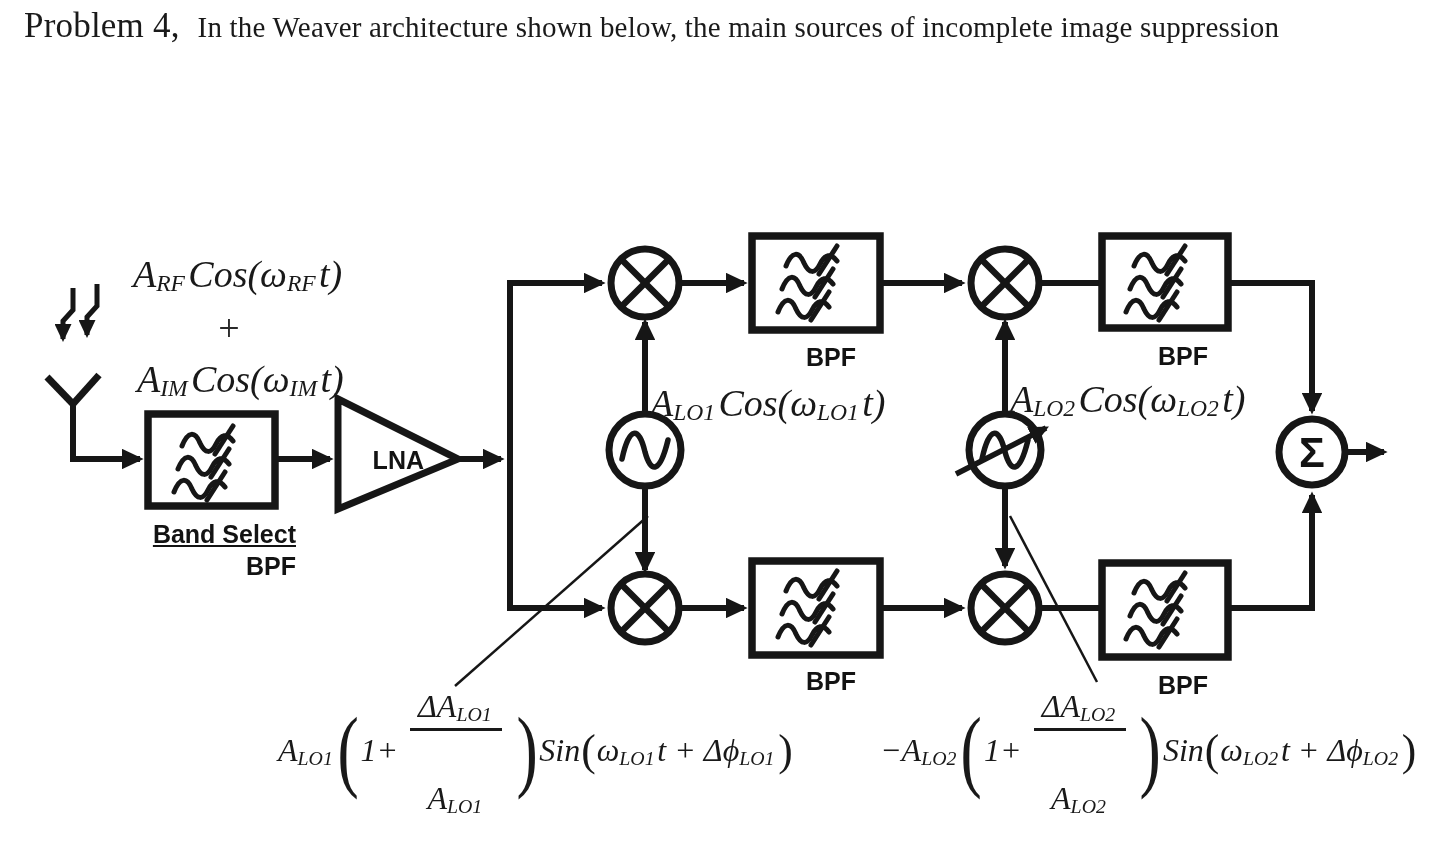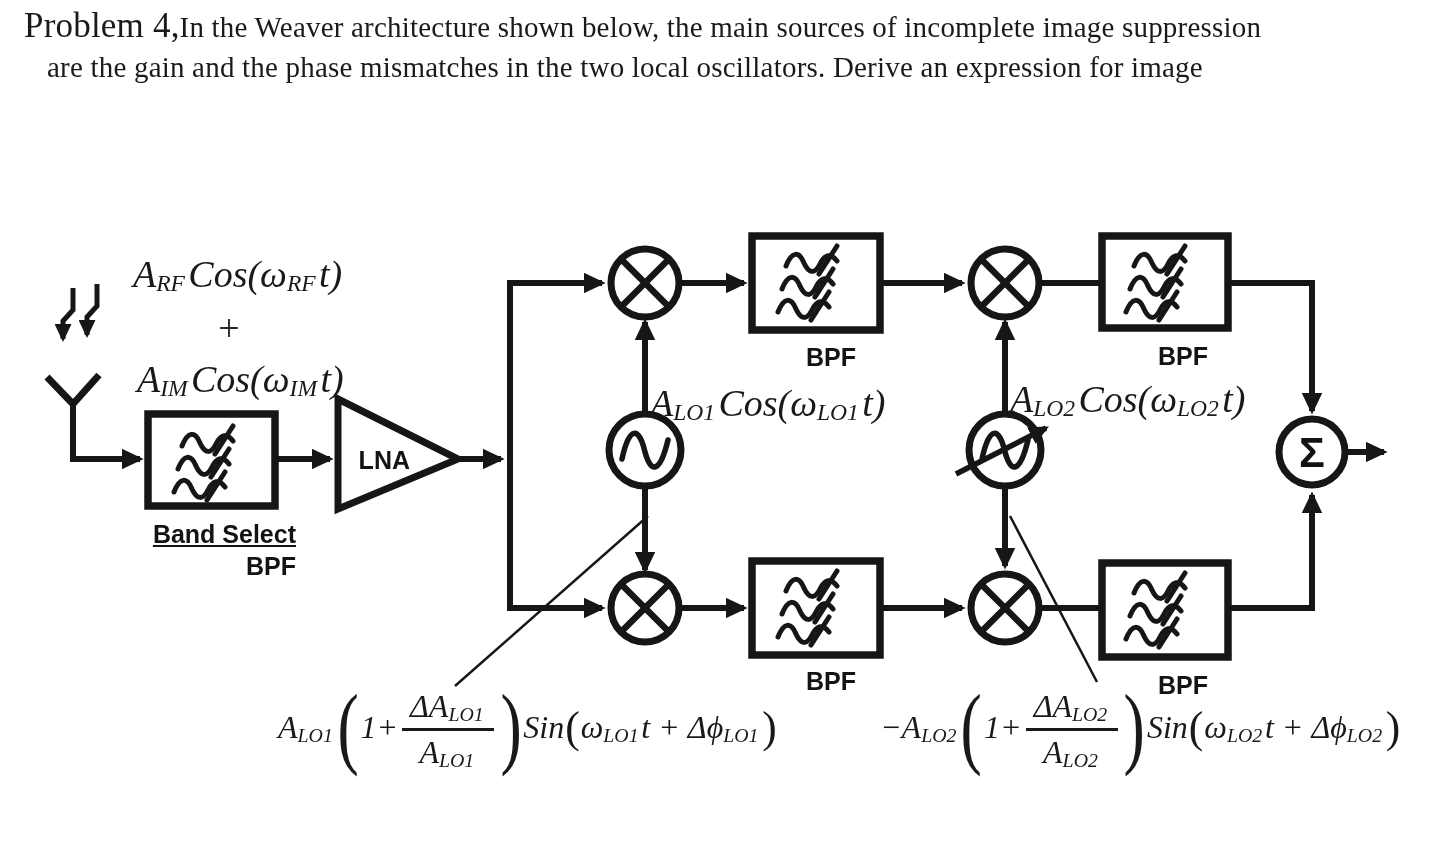--- a/index.html
+++ b/index.html
@@ -3,53 +3,52 @@
 <meta charset="utf-8">
 <style>
   html,body{margin:0;padding:0;background:#fff;}
   .stage{position:relative;width:1452px;height:841px;background:#ffffff;overflow:hidden;
          font-family:"Liberation Serif",serif;}
   svg.diagram{position:absolute;left:0;top:0;}
 
   
   .problem{position:absolute;left:24px;top:6px;width:1422px;color:#1a1a1a;
            font-size:29px;line-height:40px;letter-spacing:0.2px;}
-  .plabel{font-size:35px;}
+  .plabel{font-size:35px;margin-right:18px;}
   .pcont{margin-left:23px;}
 
   
   .math{position:absolute;display:inline-flex;align-items:center;
         font-family:"Liberation Serif",serif;font-style:italic;color:#191919;white-space:pre;}
   .mlabel{font-size:38px;}
   .mformula{font-size:32px;}
   .mt{display:inline-block;}
   .msub{display:inline-block;font-size:0.62em;transform:translateY(0.40em);margin-right:0.14em;}
   .mbig{display:inline-block;font-size:2.85em;font-style:normal;font-weight:300;
         transform:scaleX(0.70);line-height:0.82;margin:0 -0.03em;}
   .mmed{display:inline-block;font-size:1.36em;font-style:normal;line-height:1;margin:0 1px;}
-  .mfrac{display:inline-flex;flex-direction:column;align-items:center;margin:0 4px;transform:translateY(2px);}
+  .mfrac{display:inline-flex;flex-direction:column;align-items:center;margin:0 12px;transform:translateY(2px);gap:46px;}
   .mnum{display:inline-flex;align-items:center;border-bottom:3px solid #191919;padding:0 8px 3px;}
   .mden{display:inline-flex;align-items:center;padding-top:3px;}
   .mplus{position:absolute;left:133px;top:306px;width:192px;text-align:center;
          font-size:38px;color:#2a2a2a;}
 
   
   .blabel{position:absolute;font-family:"Liberation Sans",sans-serif;font-weight:bold;
           color:#131313;text-align:right;font-size:25px;line-height:31px;}
   .sigma{position:absolute;left:1284px;top:428px;width:56px;text-align:center;
          font-family:"Liberation Sans",sans-serif;font-weight:bold;font-size:43px;color:#131313;}
 </style>
 </head>
 <body>
 
 <div class="stage">
 
   <div class="problem">
     <div><span class="plabel">Problem 4,</span><span>In the Weaver architecture shown below, the main sources of incomplete image suppression</span></div>
-    <div class="pcont">are the gain and the phase mismatches in the two local oscillators. Derive an expression for image</div>
   </div>
 
   <svg class="diagram" width="1452" height="841" viewBox="0 0 1452 841">
     <defs>
       <marker id="ah" viewBox="0 0 4 3.4" markerWidth="4" markerHeight="3.4" refX="3.0" refY="1.7" orient="auto" markerUnits="strokeWidth">
         <path d="M0,0 L3.6,1.7 L0,3.4 Z" fill="#161616"></path>
       </marker>
       <g id="filtg" stroke="#161616" stroke-width="5" fill="none" stroke-linecap="round">
         <path d="M8,18 c6,-15 13,-15 18,-3 c5,11 11,11 16,1 c5,-10 11,-11 17,-3"></path>
         <path d="M4,41 c6,-15 13,-15 18,-3 c5,11 11,11 16,1 c5,-10 11,-11 17,-3"></path>
@@ -138,21 +137,21 @@
     <line x1="455" y1="686" x2="648" y2="516" stroke="#161616" stroke-width="2.5"></line>
     <line x1="1010" y1="516" x2="1097" y2="682" stroke="#161616" stroke-width="2.5"></line>
   </svg>
 
   <div class="math mlabel" style="left:133px;top:252px;"><span class="mt">A</span><span class="msub">RF</span><span class="mt">Cos(ω</span><span class="msub">RF</span><span class="mt">t)</span></div>
   <div class="mplus">+</div>
   <div class="math mlabel" style="left:137px;top:357px;"><span class="mt">A</span><span class="msub">IM</span><span class="mt">Cos(ω</span><span class="msub">IM</span><span class="mt">t)</span></div>
 
   <div class="blabel" style="left:140px;top:519px;width:156px;text-decoration:underline;">Band Select</div>
   <div class="blabel" style="left:140px;top:551px;width:156px;">BPF</div>
-  <div class="blabel" style="left:346px;top:445px;width:64px;">LNA</div>
+  <div class="blabel" style="left:360px;top:445px;width:64px;">LNA</div>
 
   <div class="blabel" style="left:776px;top:342px;width:80px;">BPF</div>
   <div class="blabel" style="left:1128px;top:341px;width:80px;">BPF</div>
   <div class="blabel" style="left:776px;top:666px;width:80px;">BPF</div>
   <div class="blabel" style="left:1128px;top:670px;width:80px;">BPF</div>
 
   <div class="math mlabel" style="left:650px;top:381px;"><span class="mt">A</span><span class="msub">LO1</span><span class="mt">Cos(ω</span><span class="msub">LO1</span><span class="mt">t)</span></div>
   <div class="math mlabel" style="left:1010px;top:377px;"><span class="mt">A</span><span class="msub">LO2</span><span class="mt">Cos(ω</span><span class="msub">LO2</span><span class="mt">t)</span></div>
 
   <div class="sigma">Σ</div>

